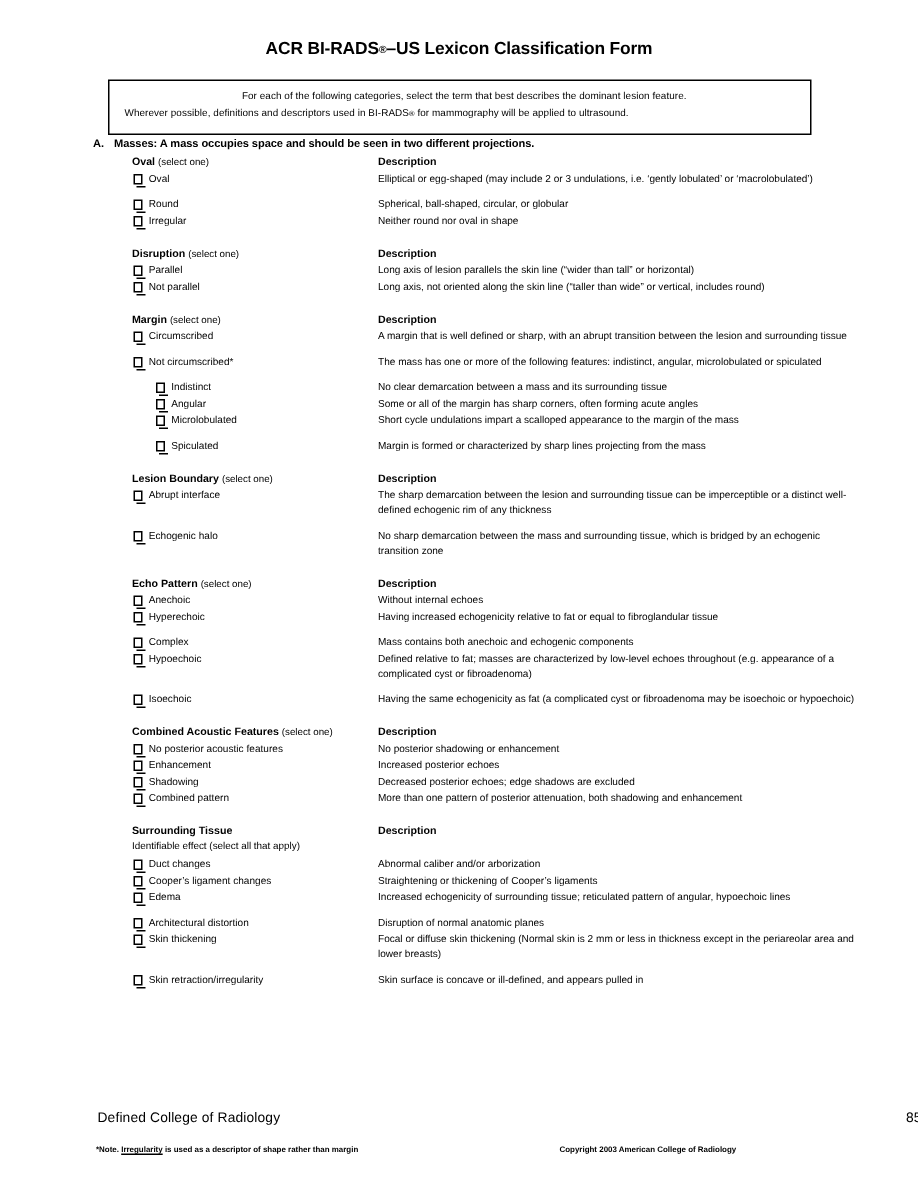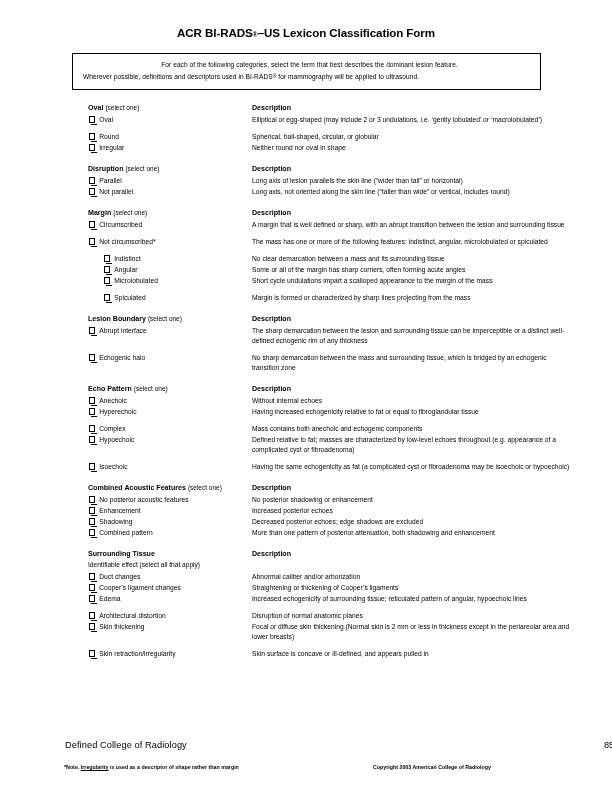--- a/index.html
+++ b/index.html
@@ -194,20 +194,21 @@
 
 <div class="page">
 
   <div class="doc-title"><span>ACR BI-RADS</span><span class="reg">®</span><span>–US Lexicon Classification Form</span></div>
 
   <div class="instr-box">
     <div class="instr-line l1">For each of the following categories, select the term that best describes the dominant lesion feature.</div>
     <div class="instr-line l2"><span>Wherever possible, definitions and descriptors used in BI-RADS</span><span class="reg">®</span><span> for mammography will be applied to ultrasound.</span></div>
   </div>
 
+  <div class="section-a"><span class="letter">A.</span><span>Masses: A mass occupies space and should be seen in two different projections.</span></div>
 
   <div class="body-wrap" id="form-body">
       <div class="group">
         <div class="group-head">
           <div class="group-title"><span>Oval</span> <span class="qual">(select one)</span></div>
           <div class="group-desc-head">Description</div>
         </div>
         <div class="row" style="height: 11px;">
           <label class="opt lvl0">
             <span class="cb"></span>

